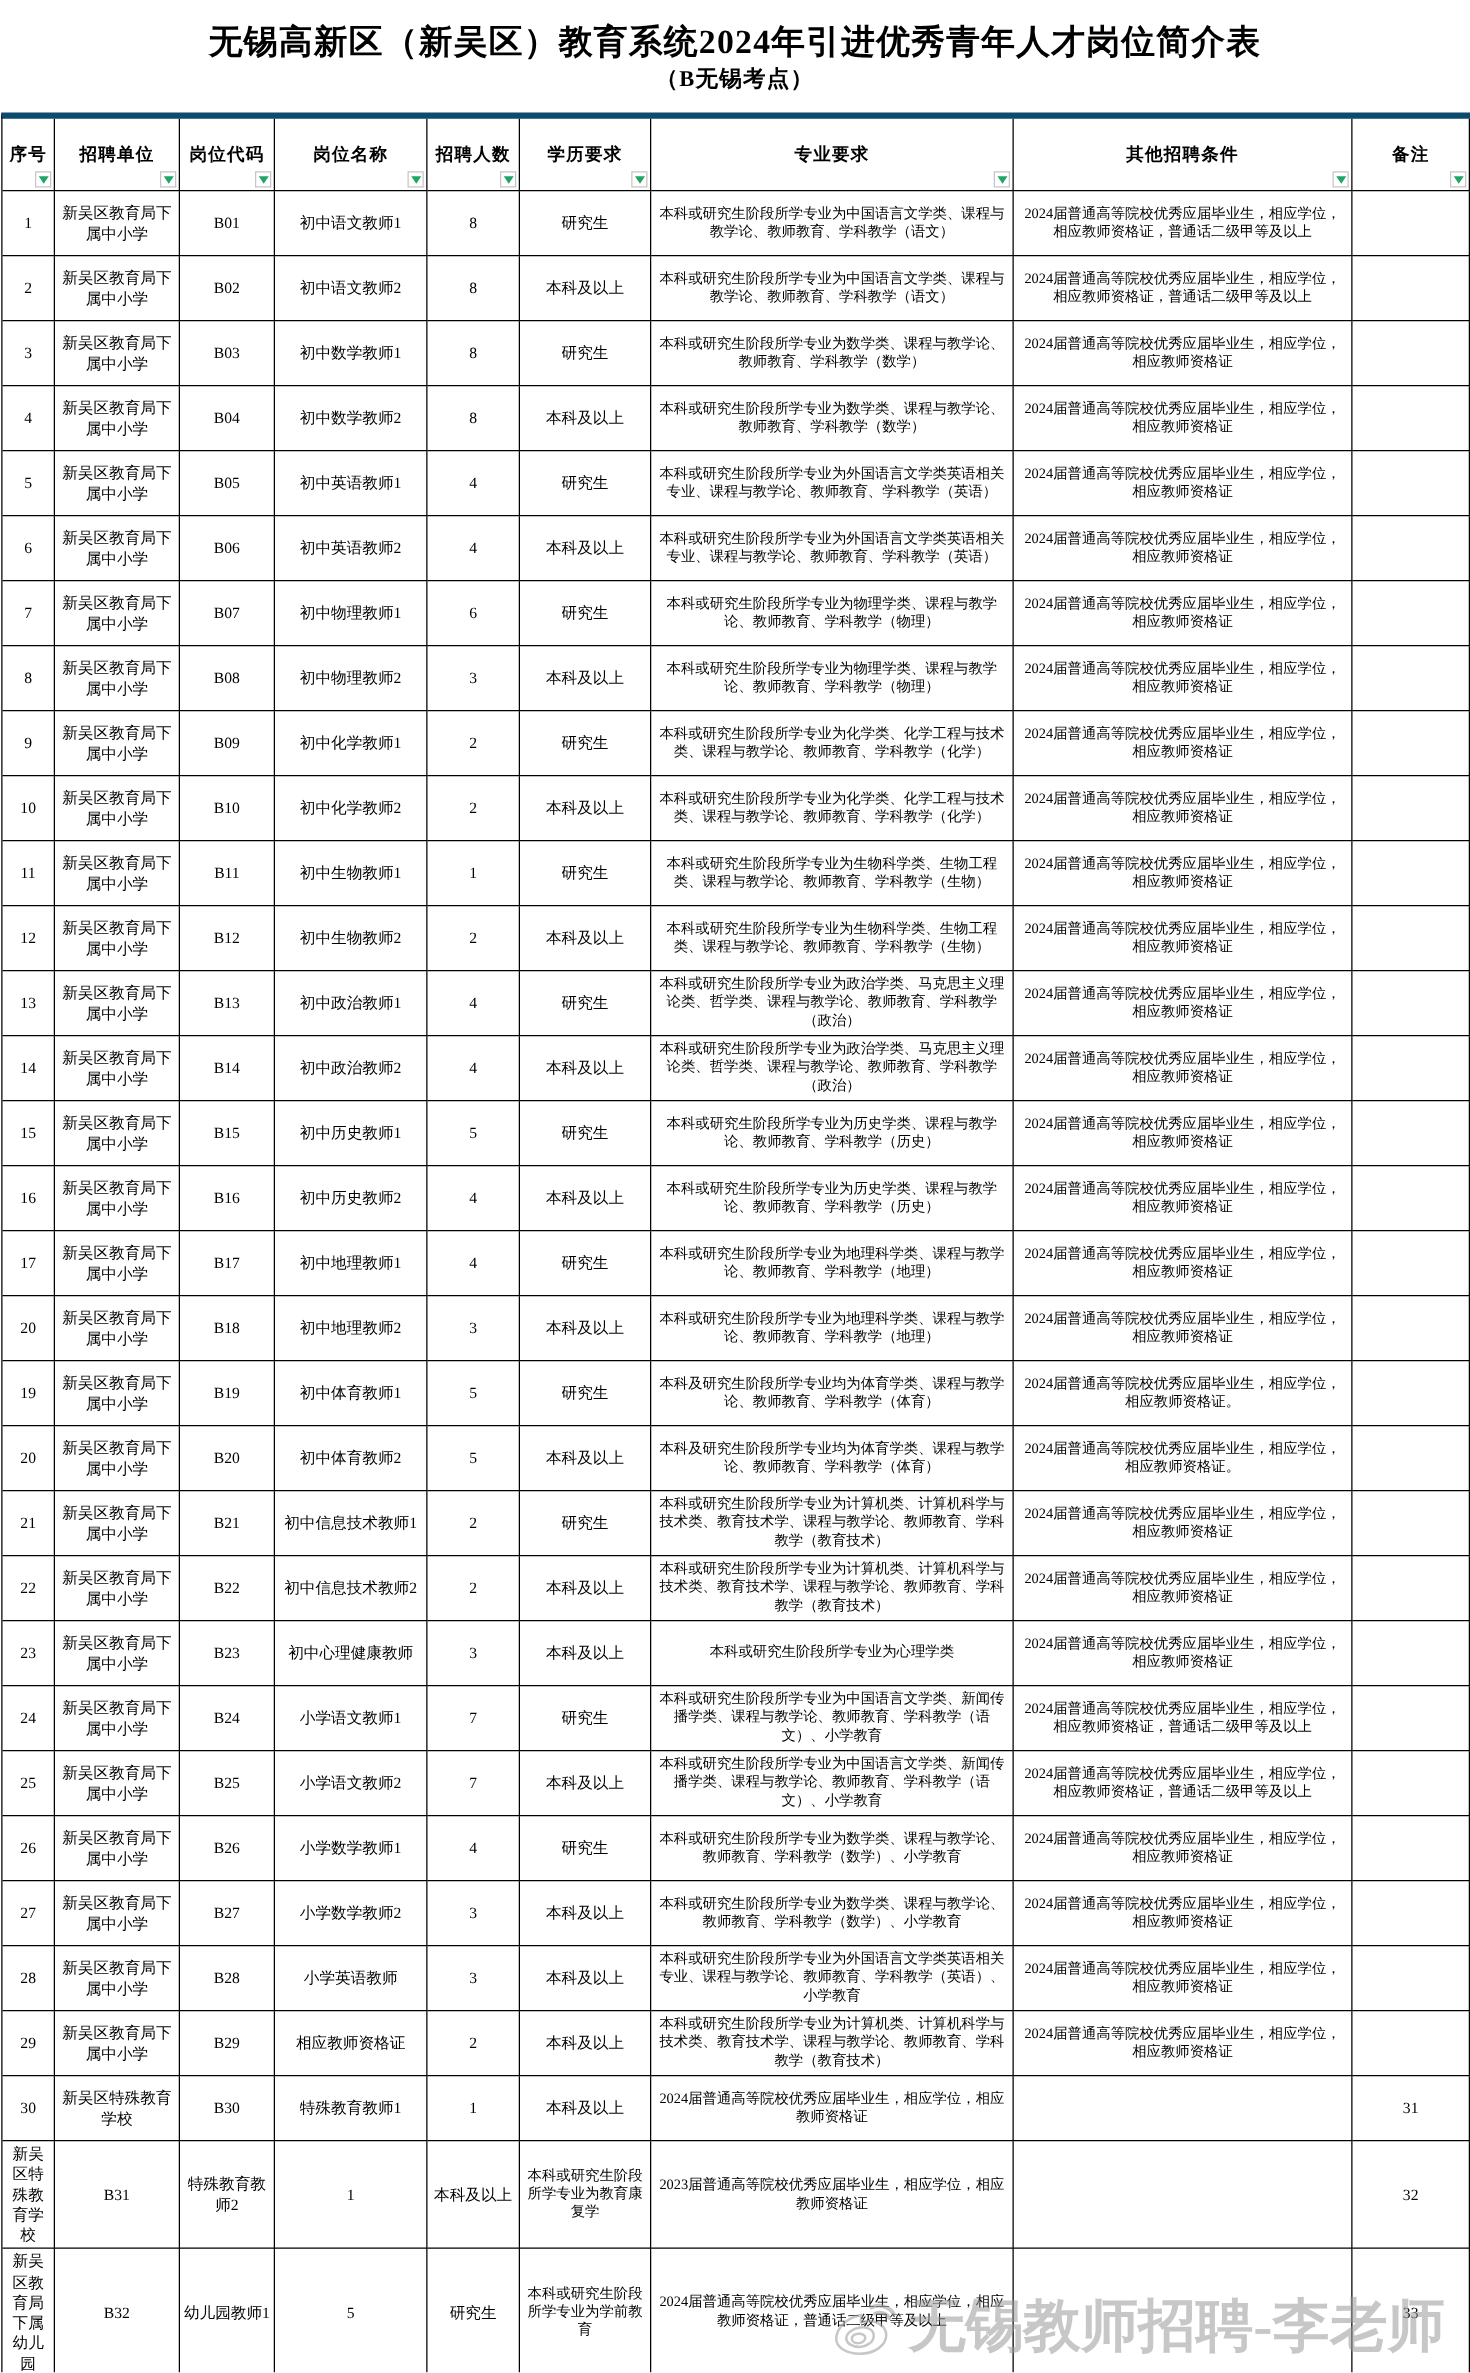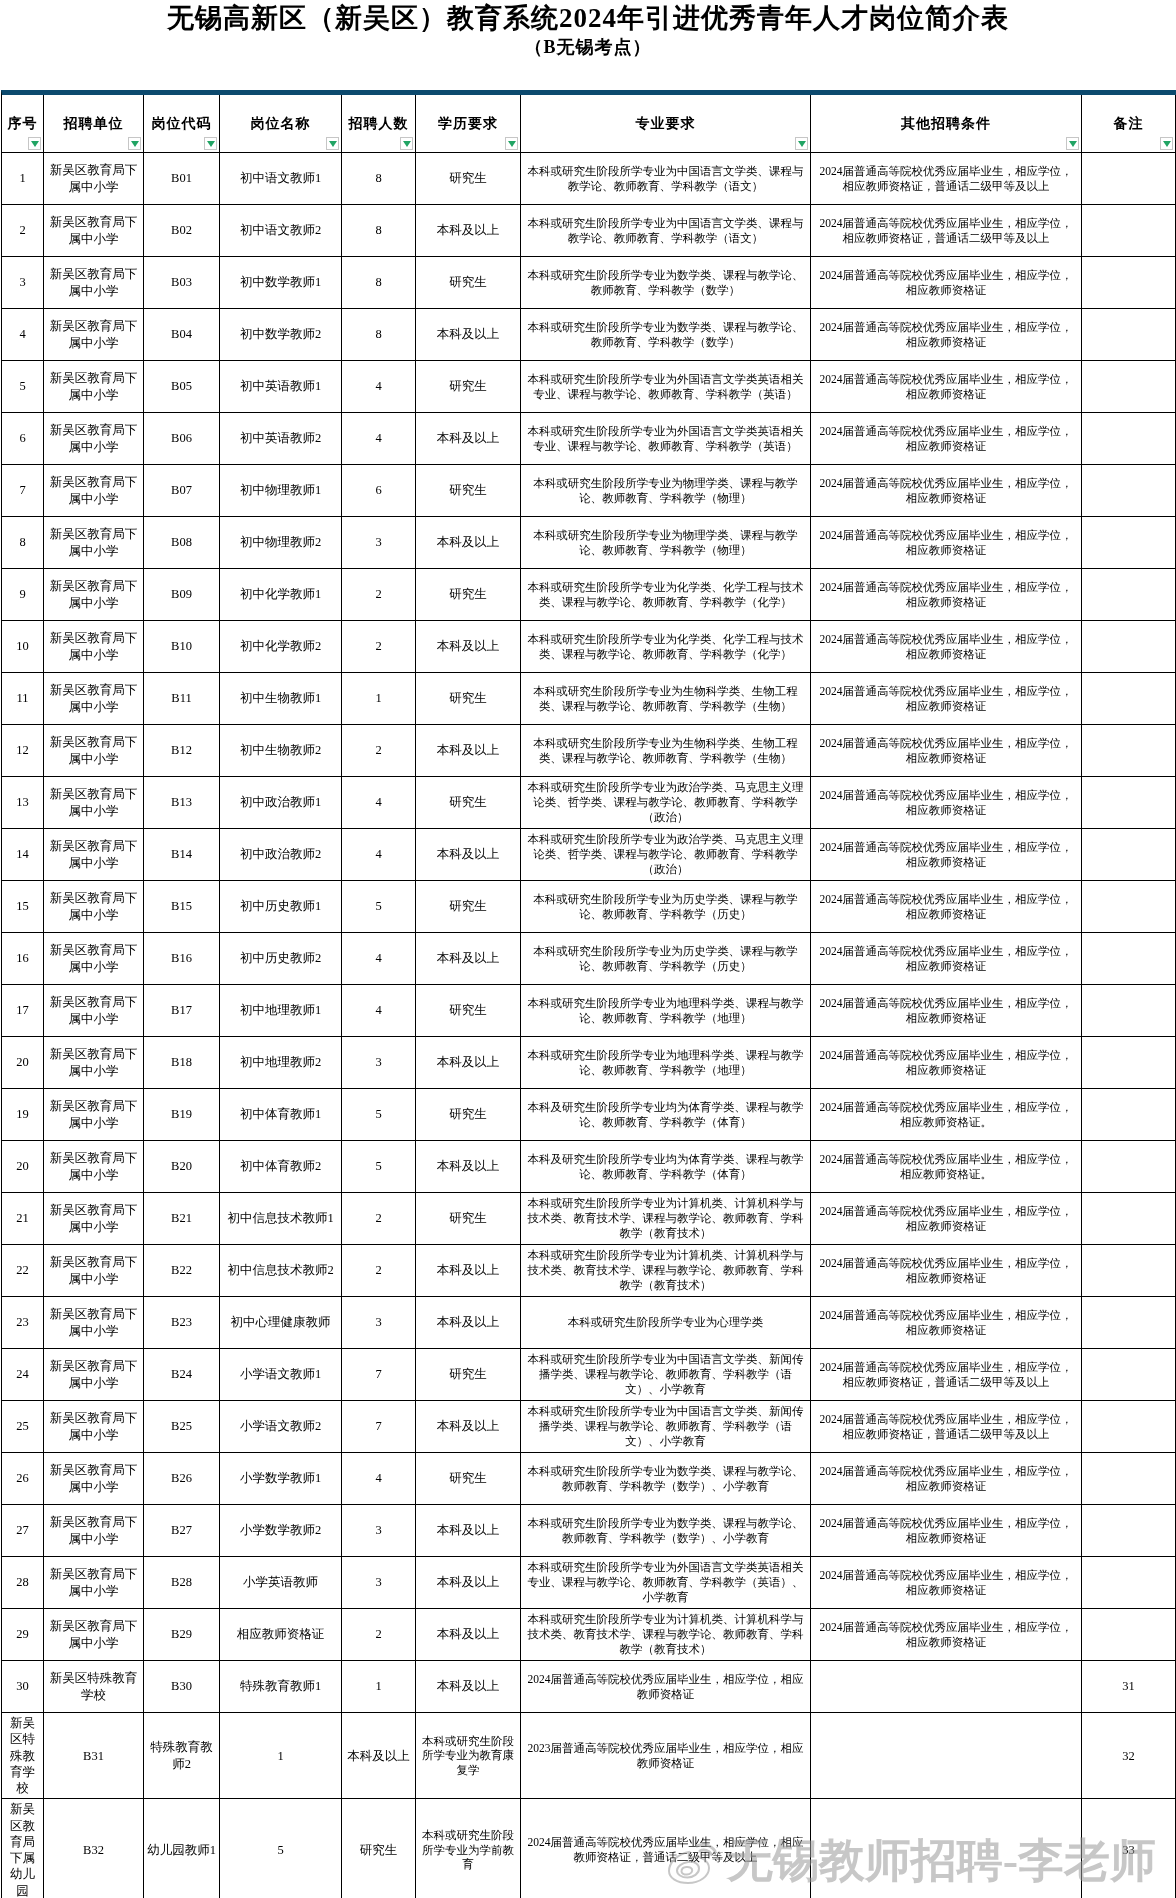--- a/index.html
+++ b/index.html
@@ -1,18 +1,18 @@
 <!DOCTYPE html>
 <html><head>
 <meta charset="utf-8">
 <style>
   html,body{margin:0;padding:0;background:#ffffff;}
   .page{position:relative;width:1176px;height:1898px;background:#ffffff;overflow:hidden;
         font-family:"Liberation Serif","DejaVu Serif",serif;color:#000;}
-  .title-block{height:90px;display:flex;flex-direction:column;
+  .title-block{height:90px;display:flex;flex-direction:column;justify-content:center;
                align-items:center;text-align:center;}
   .title-line1{font-size:27px;font-weight:bold;letter-spacing:1px;line-height:1.35;}
   .title-line2{font-size:18px;font-weight:bold;letter-spacing:1px;line-height:1.3;}
   .grid{display:grid;width:1174px;margin-left:1px;
         grid-template-columns:42px 100px 76px 122px 74px 105px 290px 271px 94px;
         border-top:5px solid #0c4a6e;border-left:1px solid #000;}
   .cell{border-right:1px solid #000;border-bottom:1px solid #000;
         display:flex;align-items:center;justify-content:center;text-align:center;
         padding:2px 3px;box-sizing:border-box;overflow:hidden;}
   .hcell{position:relative;height:58px;font-size:14px;font-weight:bold;letter-spacing:1px;}

